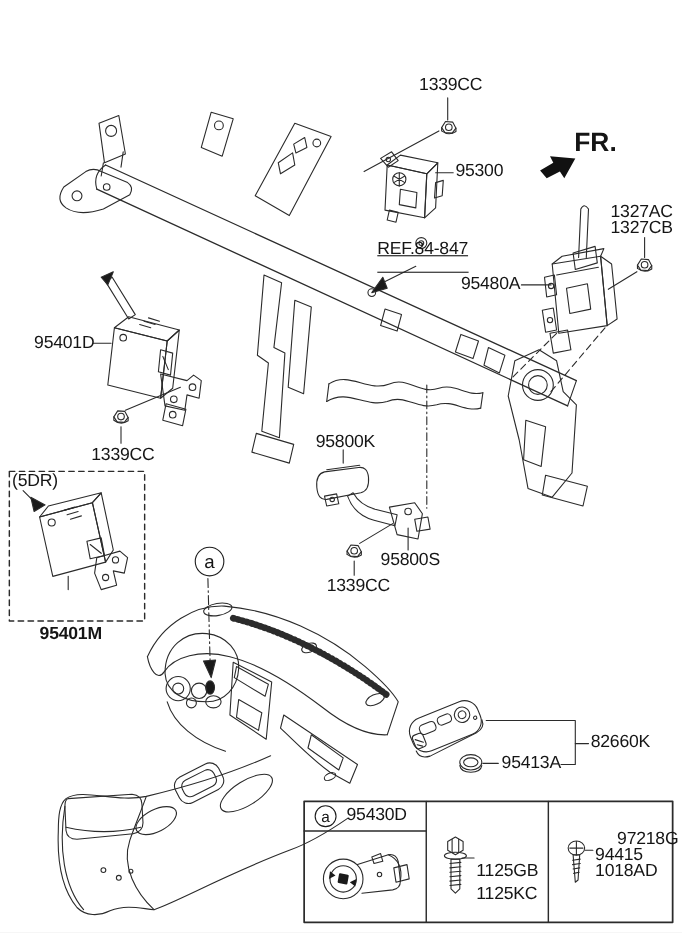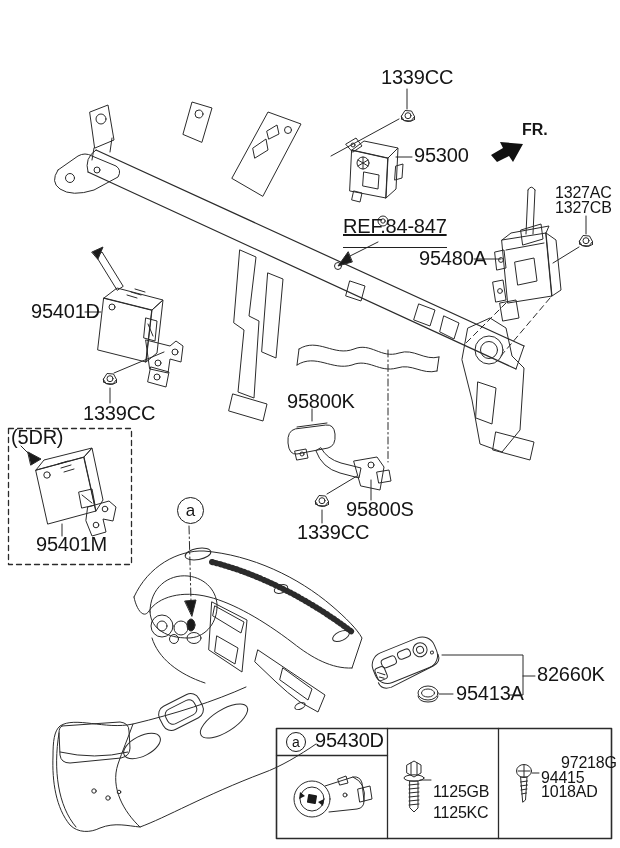--- a/index.html
+++ b/index.html
@@ -3,25 +3,25 @@
 <meta charset="utf-8">
 <style>
   html,body { margin:0; padding:0; background:#e8e8e8; }
   .stage {
     position:relative; width:620px; height:848px; margin:0 auto;
     background:#ffffff; overflow:hidden;
     font-family:"Liberation Sans", sans-serif;
   }
   svg.art { position:absolute; left:0; top:0; }
   .lbl {
-    position:absolute; font-size:20px; color:#151515;
+    position:absolute; font-size:16px; color:#151515;
     letter-spacing:-0.2px; white-space:nowrap; line-height:15px;
   }
   .lbl-sm { font-size:16px; }
-  .lbl-fr  { font-size:16px; font-weight:bold; letter-spacing:0; }
+  .lbl-fr  { font-size:24px; font-weight:bold; letter-spacing:0; }
   .lbl-ref { border-bottom:1.4px solid #202020; padding-bottom:13px;text-decoration:underline; }
   .co {
     position:absolute; border:1.6px solid #1c1c1c; border-radius:50%;
     display:flex; align-items:center; justify-content:center;
     color:#141414; background:#fff; box-sizing:border-box;
   }
   .co-main { left:177px; top:497px; width:27px; height:27px; font-size:17px; }
   .co-table { left:286px; top:732px; width:20px; height:20px; font-size:14px; }
 </style>
 </head>
@@ -293,21 +293,21 @@
   <div class="lbl" style="left:381px; top:70px;">1339CC</div>
   <div class="lbl" style="left:414px; top:148px;">95300</div>
   <div class="lbl lbl-fr" style="left:522px; top:122px;">FR.</div>
   <div class="lbl lbl-sm" style="left:555px; top:185px;text-align:center;">1327AC</div>
   <div class="lbl lbl-sm" style="left:555px; top:200px;">1327CB</div>
   <div class="lbl lbl-ref" style="left:343px; top:219px;">REF.84-847</div>
   <div class="lbl" style="left:419px; top:251px;">95480A</div>
   <div class="lbl" style="left:31px;  top:304px;">95401D</div>
   <div class="lbl" style="left:83px;  top:406px;">1339CC</div>
   <div class="lbl" style="left:11px;  top:430px;">(5DR)</div>
-  <div class="lbl" style="left:36px;  top:537px;">95401M</div>
+  <div class="lbl" style="left:36px;  top:569px;font-weight:bold;">95401M</div>
   <div class="lbl" style="left:287px; top:394px;">95800K</div>
   <div class="lbl" style="left:346px; top:502px;">95800S</div>
   <div class="lbl" style="left:297px; top:525px;">1339CC</div>
   <div class="lbl" style="left:537px; top:667px;">82660K</div>
   <div class="lbl" style="left:456px; top:686px;">95413A</div>
 
   <div class="co co-main">a</div>
 
   <div>
     <div class="co co-table">a</div>

